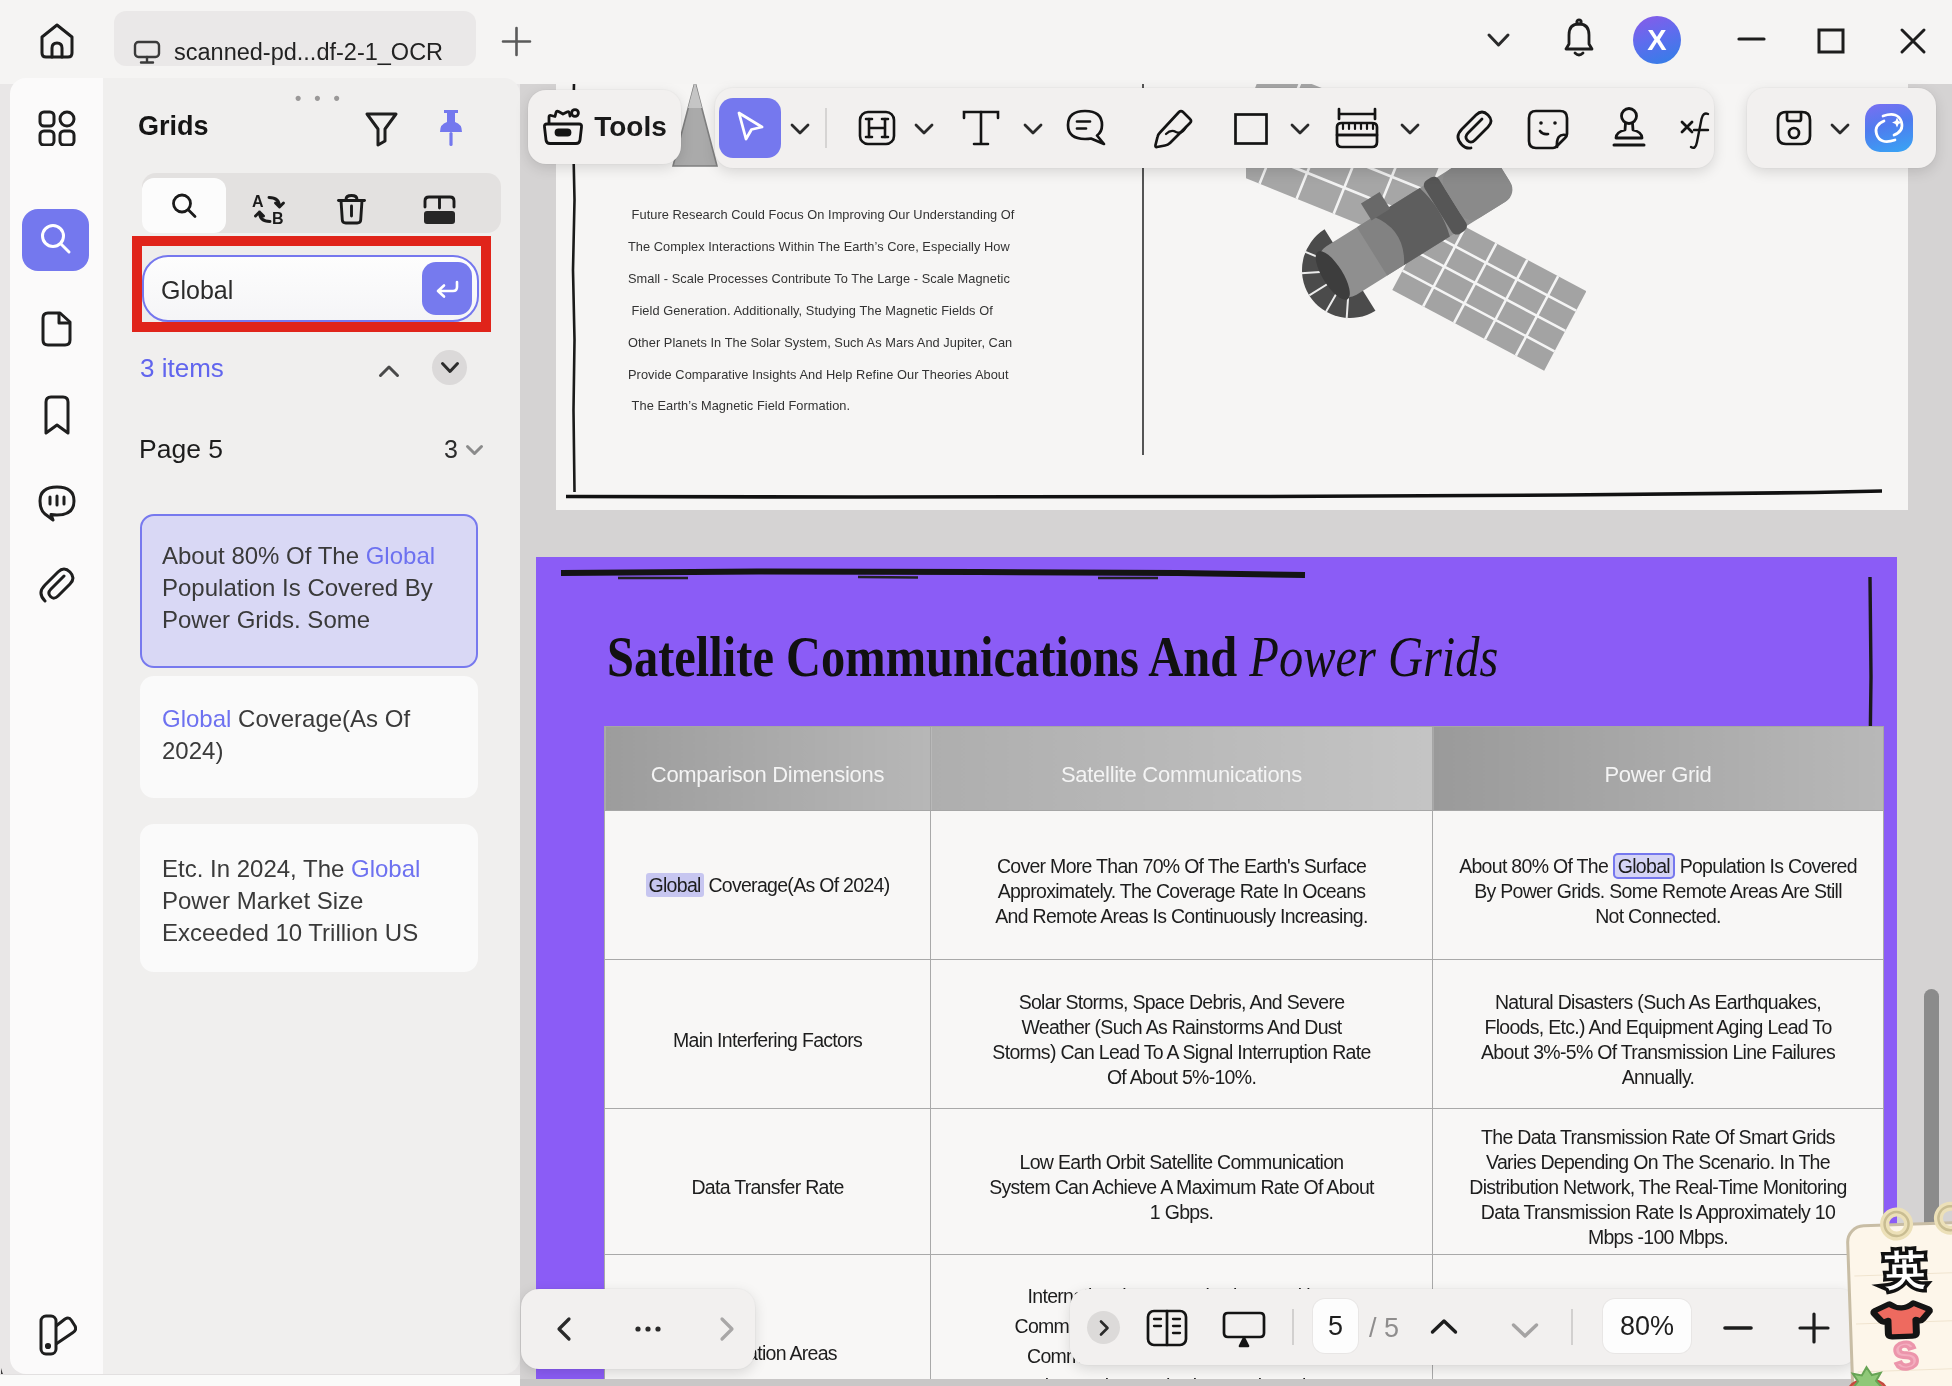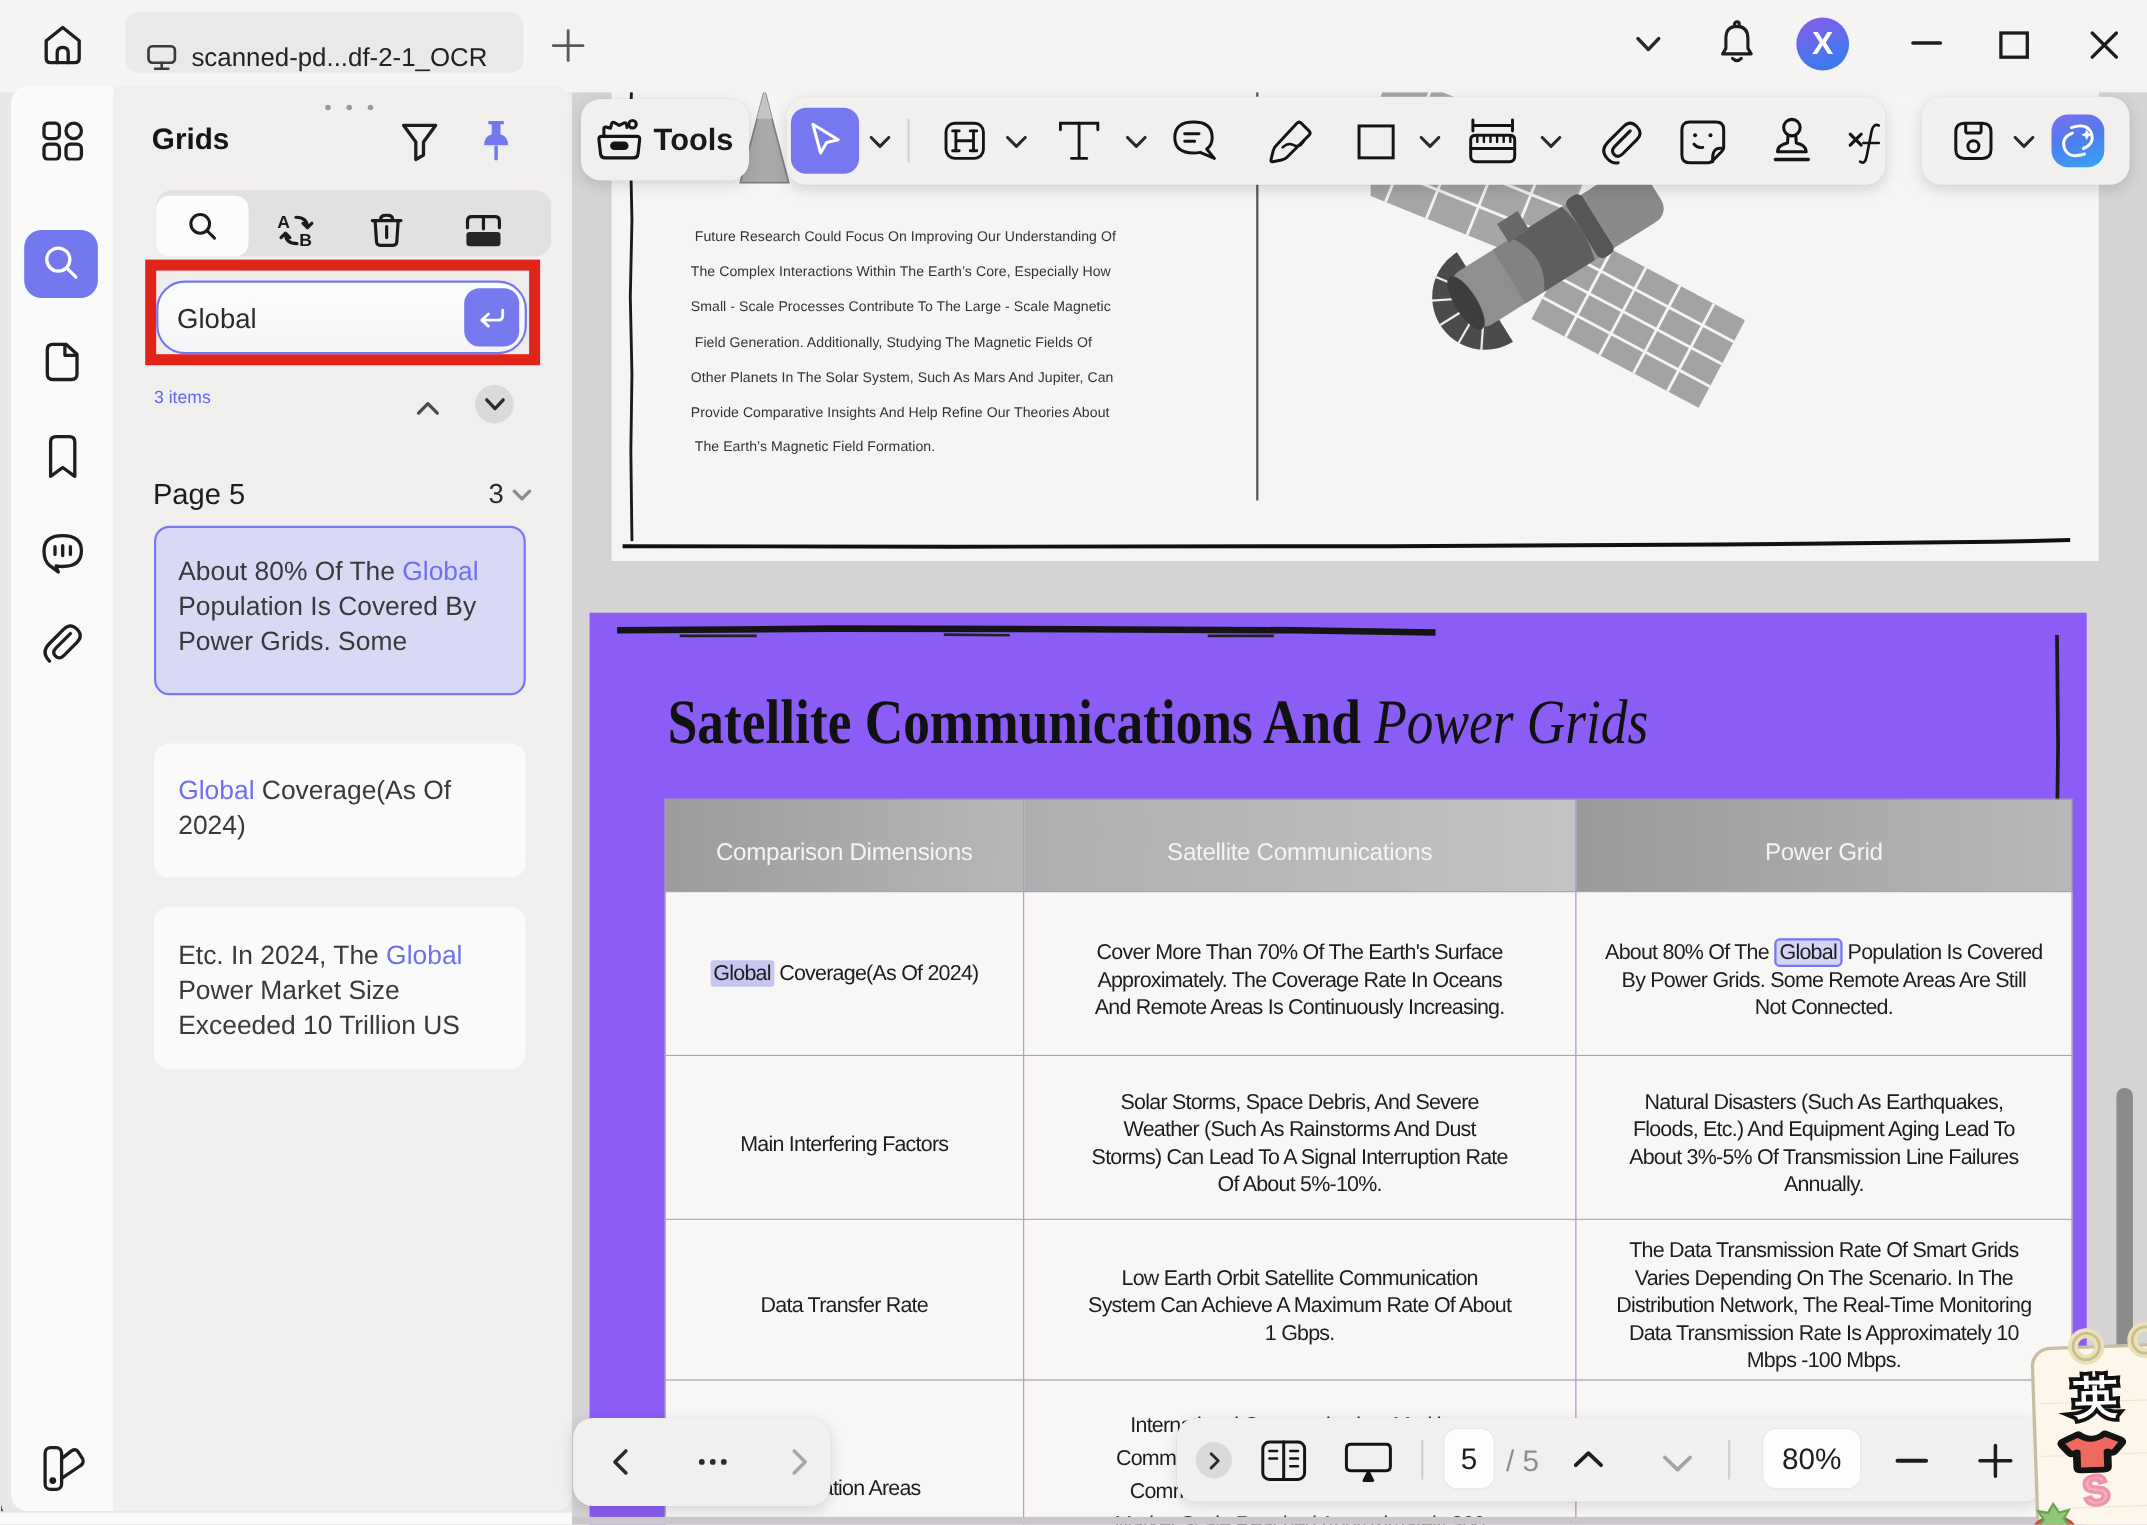--- a/index.html
+++ b/index.html
@@ -46,26 +46,26 @@
 
 
 #searchtitle { position:absolute; left:35px; top:33px; font-size:27px; font-weight:bold; color:#151515; }
 #handle { position:absolute; left:192px; top:10px; color:#9a9898; font-size:18px; letter-spacing:4px; font-weight:bold; }
 #controls { position:absolute; left:39px; top:95px; width:359px; height:60px; background:#e3e1e0; border-radius:14px; }
 #ctab { position:absolute; left:0px; top:5px; width:84px; height:55px; background:#fcfcfc; border-radius:12px; }
 #redbox { position:absolute; left:29px; top:158px; width:359px; height:96px; border:10px solid #e0241a; background:#eeedec; }
 #input { position:absolute; left:0px; top:9px; width:337px; height:67px; background:linear-gradient(#fdfdfd,#f5f5f7); border:2px solid #7577ee; border-radius:26px; }
 #input span { position:absolute; left:17px; top:19px; font-size:25px; color:#2b2b2b; }
 #enterbtn { position:absolute; right:5px; top:5px; width:50px; height:53px; background:#767aee; border-radius:14px; display:flex; align-items:center; justify-content:center; }
-#items3 { position:absolute; left:37px; top:275px; font-size:16px; color:#6165ee; }
+#items3 { position:absolute; left:37px; top:275px; font-size:26px; color:#6165ee; }
 #circlebtn { position:absolute; left:329px; top:272px; width:35px; height:35px; border-radius:50%; background:#dbd9d9; display:flex; align-items:center; justify-content:center; }
 #page5row { position:absolute; left:36px; top:356px; width:345px; font-size:26.5px; color:#1c1c1c; }
 .card { position:absolute; left:37px; width:338px; border-radius:14px; background:#fafafa; font-size:24px; line-height:32px; color:#3a3a3a; padding:20px 22px; }
 .card .g { color:#6d71f0; }
-#card1 { top:400px; height:154px; background:#d9d8f5; border:2px solid #7779ee; padding:24px 20px; }
+#card1 { top:436px; height:154px; background:#d9d8f5; border:2px solid #7779ee; padding:24px 20px; }
 #card2 { top:598px; height:122px; padding:27px 22px; }
 #card3 { top:746px; height:148px; padding:29px 22px; }
 
 
 .bar { position:absolute; background:#f2f0ef; border-radius:18px; box-shadow:0 4px 14px rgba(0,0,0,0.13), 0 0 0 1px rgba(0,0,0,0.02); }
 #toolsbtn { left:528px; top:90px; width:153px; height:74px; display:flex; align-items:center; justify-content:center; gap:10px; }
 #toolsbtn span { font-size:28px; font-weight:bold; color:#1a1a1a; }
 #maintoolbar { left:715px; top:88px; width:999px; height:80px; display:flex; align-items:center; }
 #righttoolbar { left:1747px; top:88px; width:189px; height:80px; }
 

